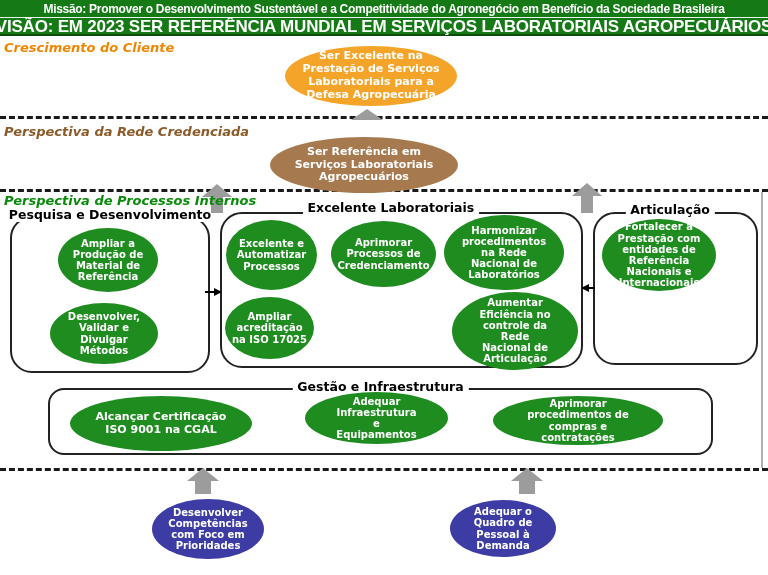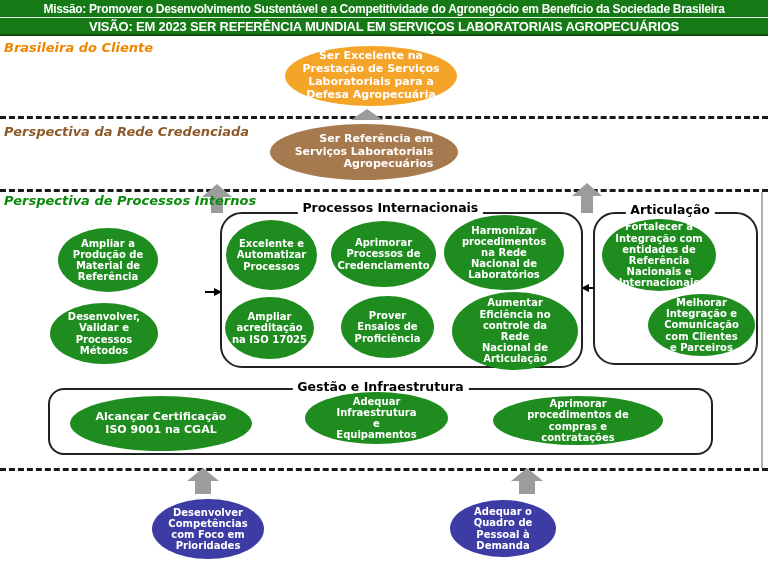--- a/index.html
+++ b/index.html
@@ -12,21 +12,21 @@
     position:absolute;left:0;top:0;width:768px;height:36px;
     background:var(--banner-green,#157a15);
     border-bottom:2px solid #0c4d0c;box-sizing:border-box;
   }
   .banner-row{
     height:17px;display:flex;align-items:center;justify-content:center;
     color:#fff;font-weight:bold;white-space:nowrap;
     font-family:"Liberation Sans",sans-serif;
   }
   .banner-row.missao{font-size:12px;letter-spacing:-0.3px;border-bottom:1px solid #e8f5e8;}
-  .banner-row.visao{font-size:13px;letter-spacing:-0.2px;}
+  .banner-row.visao{font-size:17px;letter-spacing:-0.2px;}
   
   .persp{
     position:absolute;left:4px;font-size:13px;font-weight:bold;font-style:italic;
     white-space:nowrap;z-index:6;
   }
   .persp.cliente{top:40px;color:var(--orange-label,#ef8600);}
   .persp.rede{top:124px;color:var(--brown-label,#8c5a28);}
   .persp.processos{top:193px;color:var(--green-label,#0a8a0a);}
   .persp.pessoas{top:556px;color:var(--blue-label,#2929a3);}
   
@@ -75,21 +75,21 @@
     <div class="banner-row missao">Missão: Promover o Desenvolvimento Sustentável e a Competitividade do Agronegócio em Benefício da Sociedade Brasileira</div>
     <div class="banner-row visao">VISÃO: EM 2023 SER REFERÊNCIA MUNDIAL EM SERVIÇOS LABORATORIAIS AGROPECUÁRIOS</div>
   </div>
 
   <div class="dash" style="top:116px;"></div>
   <div class="dash" style="top:189px;"></div>
   <div class="dash" style="top:468px;"></div>
 
   <div class="vline" style="left:761px;top:192px;height:276px;"></div>
 
-  <div class="persp cliente">Brasileira do Cliente</div>
+  <div class="persp cliente">Crescimento do Cliente</div>
   <div class="persp processos">Perspectiva de Processos Internos</div>
   <div class="persp rede">Perspectiva da Rede Credenciada</div>
 
   <div class="garrow-head" style="left:351px;top:109px;border-left-width:16px;border-right-width:16px;border-bottom-width:11px;"></div>
 
   <div class="garrow-head" style="left:202px;top:184px;"></div>
   <div class="garrow-stem" style="left:211px;top:196px;width:12px;height:17px;"></div>
 
   <div class="garrow-head" style="left:572px;top:183px;"></div>
   <div class="garrow-stem" style="left:581px;top:195px;width:12px;height:18px;"></div>
@@ -97,74 +97,69 @@
   <div class="garrow-head" style="left:187px;top:468px;border-left-width:16px;border-right-width:16px;"></div>
   <div class="garrow-stem" style="left:195px;top:480px;width:16px;height:14px;"></div>
 
   <div class="garrow-head" style="left:511px;top:468px;border-left-width:16px;border-right-width:16px;"></div>
   <div class="garrow-stem" style="left:519px;top:480px;width:16px;height:14px;"></div>
 
   <div class="ell orange" style="left:285px;top:46px;width:172px;height:60px;">Ser Excelente na
 Prestação de Serviços
 Laboratoriais para a
 Defesa Agropecuária</div>
-  <div class="ell brown" style="left:270px;top:124px;width:188px;height:56px;text-align:right;">Ser Referência em
+  <div class="ell brown" style="left:270px;top:137px;width:188px;height:56px;">Ser Referência em
 Serviços Laboratoriais
 Agropecuários</div>
 
+  <div class="gbox" style="left:10px;top:216px;width:200px;height:157px;">
+    <div class="gbox-title">Pesquisa e Desenvolvimento</div>
+  </div>
   <div class="ell green" style="left:58px;top:228px;width:100px;height:64px;">Ampliar a
 Produção de
 Material de
 Referência</div>
   <div class="ell green" style="left:50px;top:303px;width:108px;height:61px;">Desenvolver,
 Validar e
-Processos
+Divulgar
 Métodos</div>
 
   <div class="gbox" style="left:220px;top:212px;width:363px;height:156px;">
-    <div class="gbox-title" style="top:-14px;transform:translateX(-56%);">Processos Internacionais</div>
+    <div class="gbox-title" style="top:-14px;transform:translateX(-56%);">Excelente Laboratoriais</div>
   </div>
   <div class="ell green" style="left:226px;top:220px;width:91px;height:70px;">Excelente e
 Automatizar
 Processos</div>
   <div class="ell green" style="left:331px;top:221px;width:105px;height:66px;">Aprimorar
 Processos de
 Credenciamento</div>
   <div class="ell green" style="left:444px;top:215px;width:120px;height:75px;">Harmonizar
 procedimentos
 na Rede
 Nacional de
 Laboratórios</div>
   <div class="ell green" style="left:225px;top:297px;width:89px;height:62px;">Ampliar
 acreditação
 na ISO 17025</div>
-  <div class="ell green" style="left:341px;top:296px;width:93px;height:62px;">Prover
-Ensaios de
-Proficiência</div>
   <div class="ell green" style="left:452px;top:292px;width:126px;height:78px;">Aumentar
 Eficiência no
 controle da
 Rede
 Nacional de
 Articulação</div>
 
   <div class="gbox" style="left:593px;top:212px;width:165px;height:153px;">
     <div class="gbox-title" style="top:-12px;transform:translateX(-56%);">Articulação</div>
   </div>
   <div class="ell green" style="left:602px;top:219px;width:114px;height:72px;">Fortalecer a
-Integração com
+Prestação com
 entidades de
 Referência
 Nacionais e
 Internacionais</div>
-  <div class="ell green" style="left:648px;top:294px;width:107px;height:62px;">Melhorar
-Integração e
-Comunicação
-com Clientes
-e Parceiros</div>
 
   <div class="carrow-line" style="left:205px;top:291px;width:10px;"></div>
   <div class="carrow-right" style="left:214px;top:288px;"></div>
 
   <div class="carrow-line" style="left:589px;top:287px;width:6px;"></div>
   <div class="carrow-left" style="left:581px;top:284px;"></div>
 
   <div class="gbox" style="left:48px;top:388px;width:665px;height:67px;border-radius:16px;">
     <div class="gbox-title">Gestão e Infraestrutura</div>
   </div>

